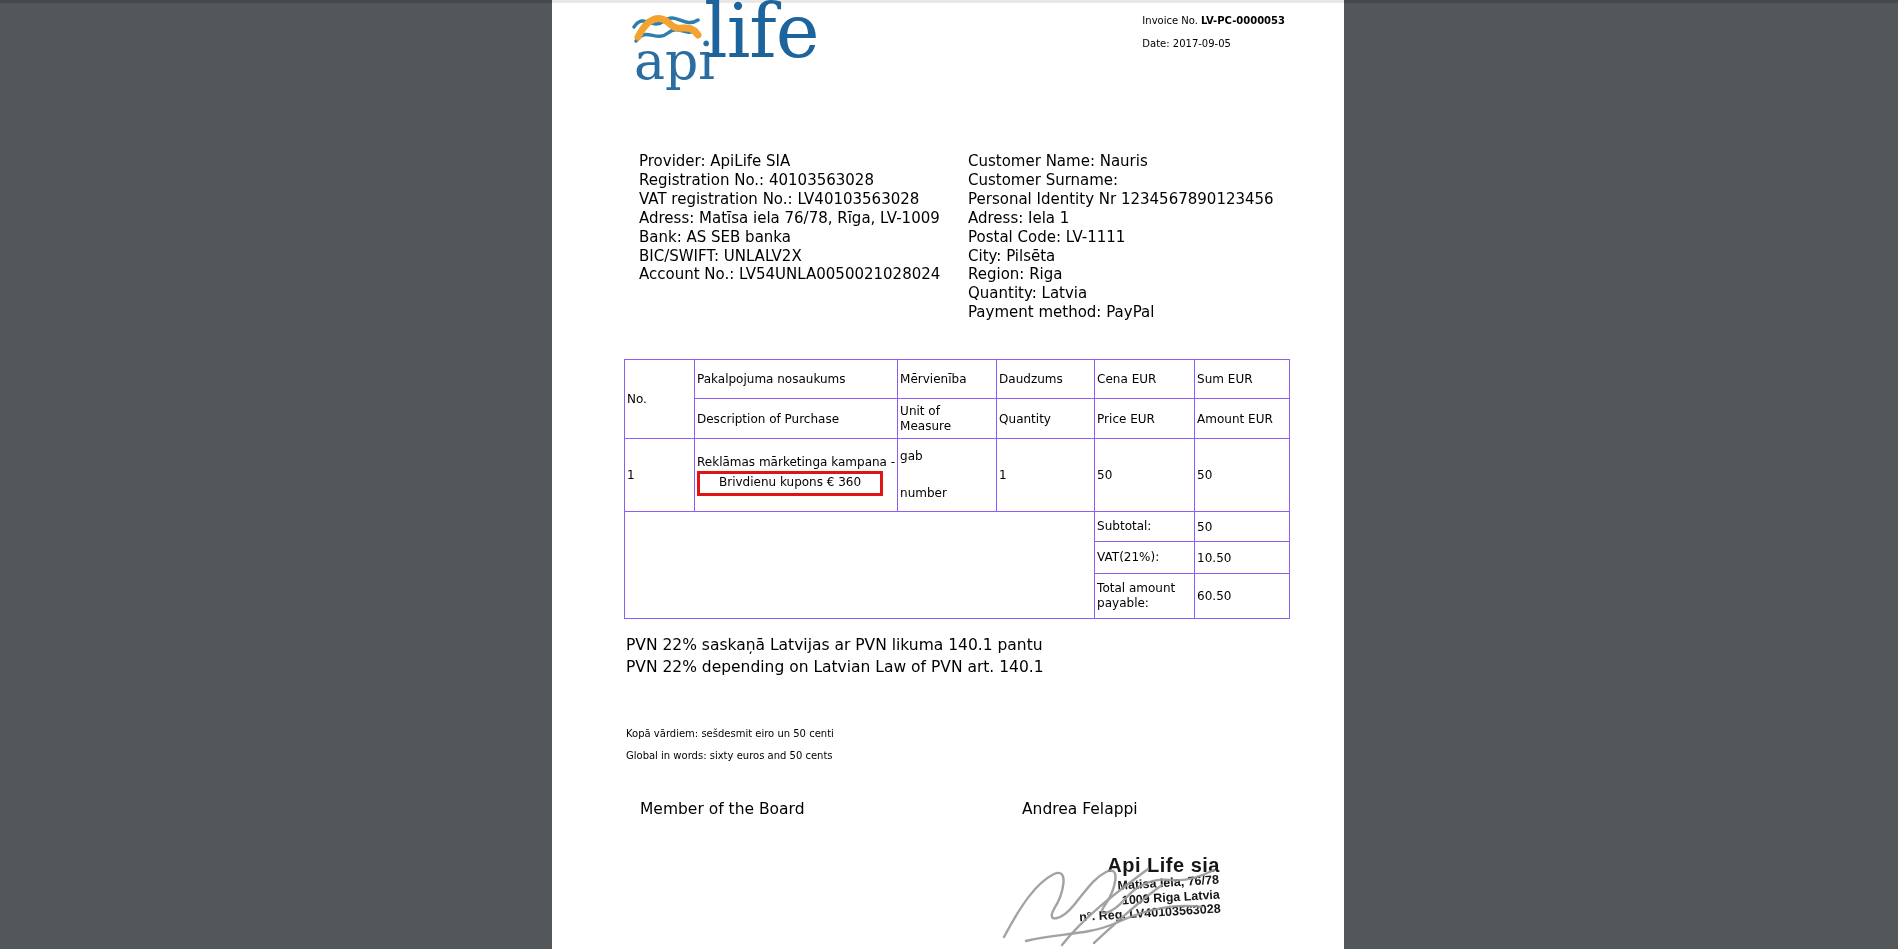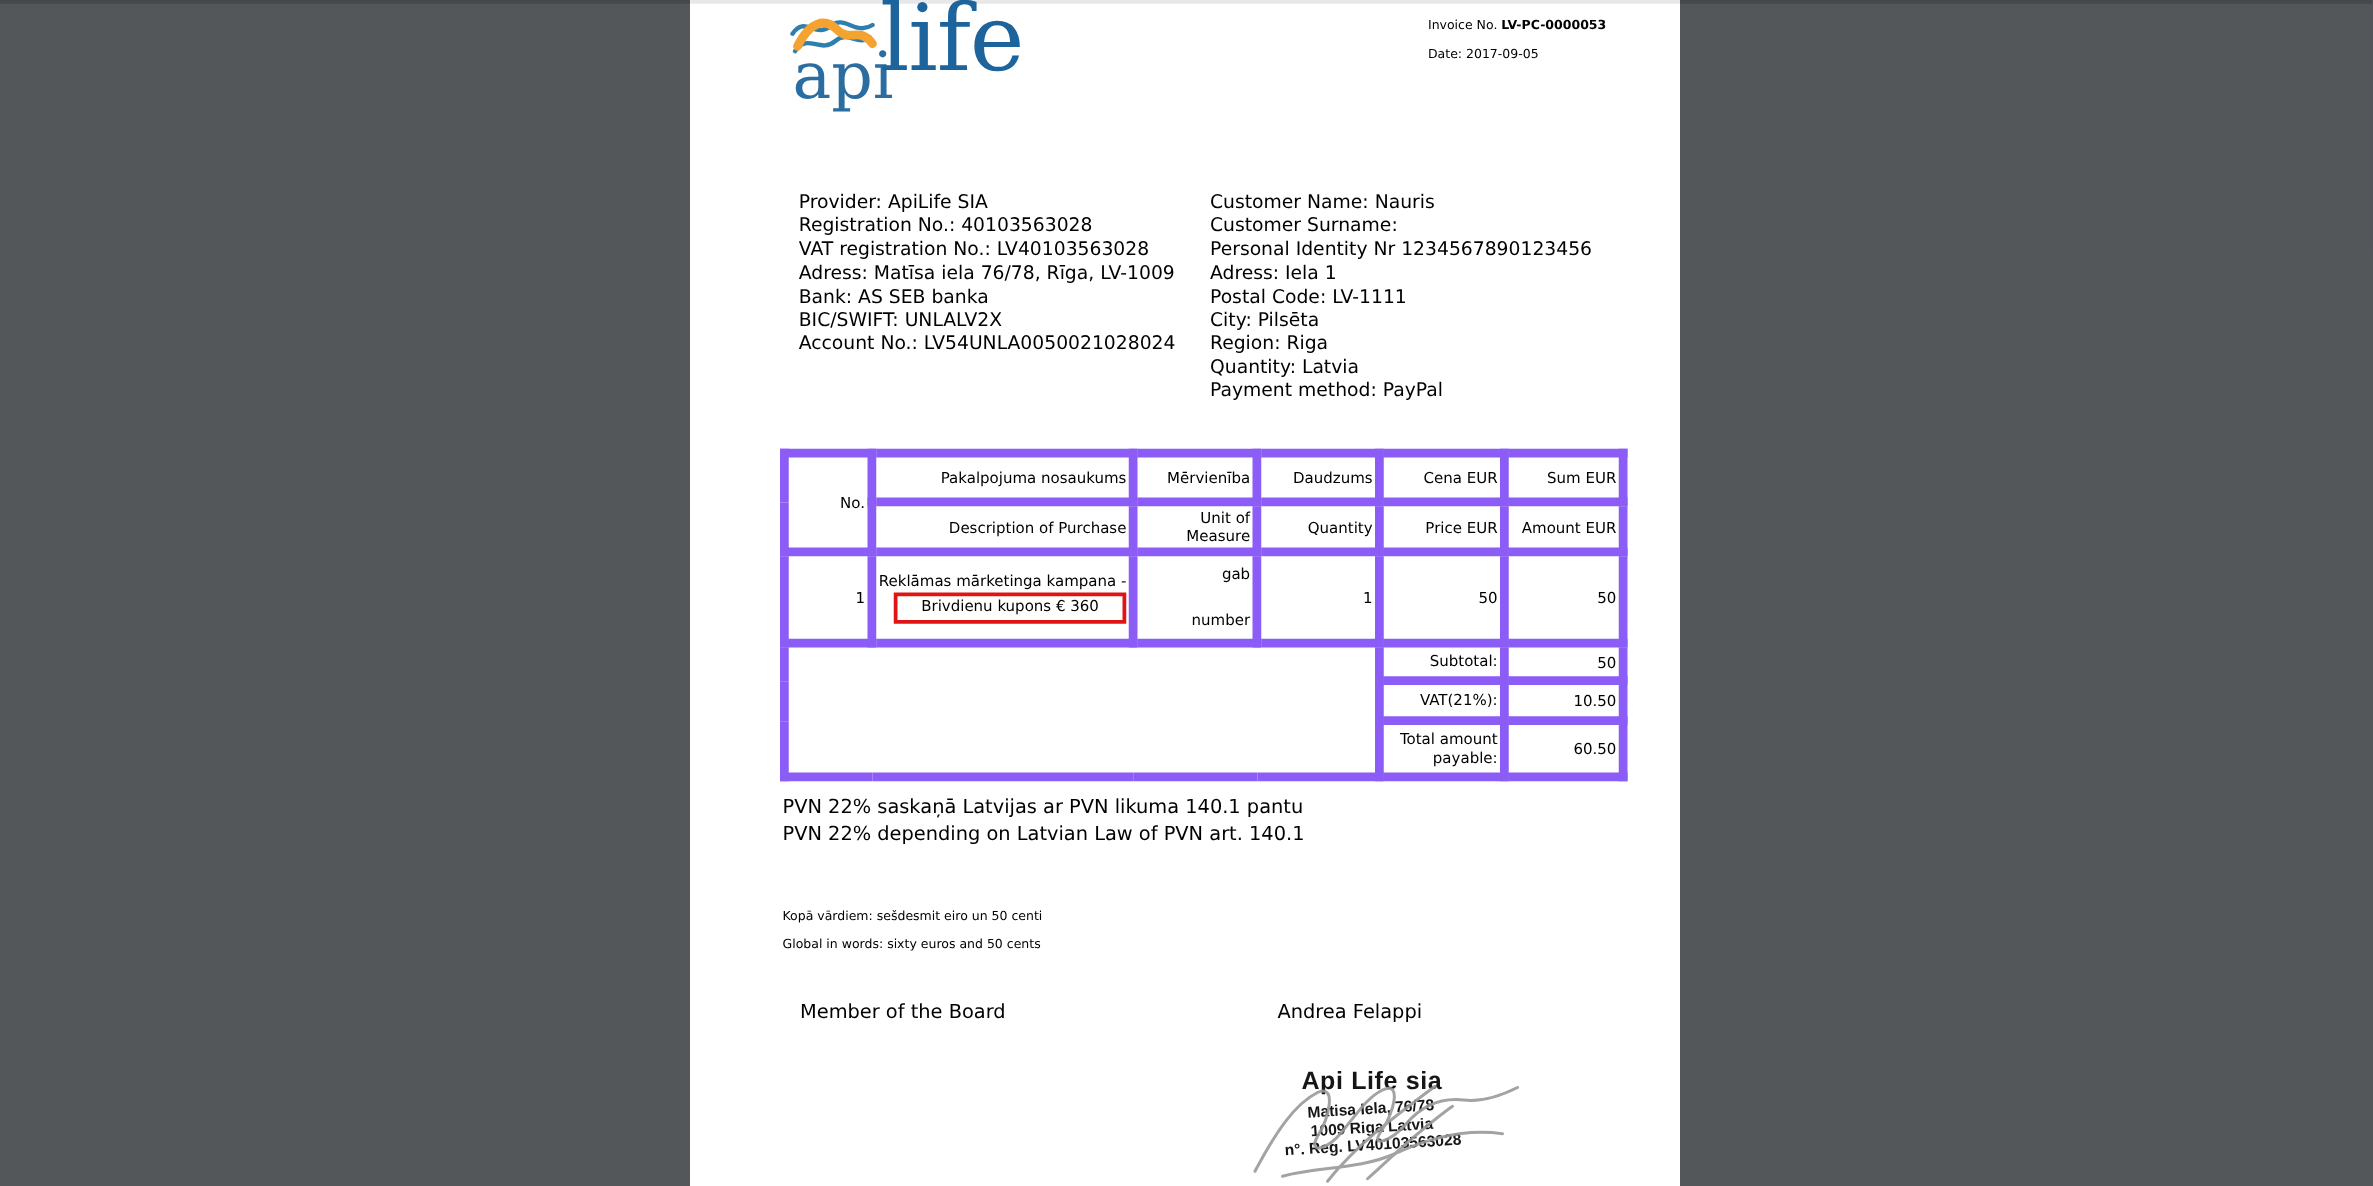--- a/index.html
+++ b/index.html
@@ -33,21 +33,21 @@
   
   .provider{position:absolute;left:87px;top:149px;font-size:15px;line-height:18.9px;}
   .customer{position:absolute;left:416px;top:149px;font-size:15px;line-height:18.9px;}
   .provider b{font-weight:normal;}
 
   
   .inv-table{
     position:absolute;left:72px;top:356px;border-collapse:collapse;
     font-size:12px;color:#000;table-layout:fixed;
   }
-  .inv-table td{border:7px solid #8b5cf6;text-align:right;vertical-align:middle;padding:0 2px;}
+  .inv-table td{border:1px solid #8b5cf6;text-align:left;vertical-align:middle;padding:0 2px;}
   tr.h1{height:39px;} tr.h2{height:40px;} tr.data{height:73px;}
   tr.t1{height:30px;} tr.t2{height:32px;} tr.t3{height:45px;}
   .wrap-narrow{display:inline-block;max-width:66px;line-height:15px;}
   .desc-cell{vertical-align:top;padding-top:6px;line-height:15px;}
   .desc-line1{white-space:nowrap;}
   .red-box{
     display:inline-block;border:3px solid #e01414;padding:1px 19px 3px;margin-top:1px;white-space:nowrap;
   }
   .unit-cell{vertical-align:top;padding-top:14px;line-height:15px;}
   .unit-gap{margin-top:22px;}
@@ -56,21 +56,21 @@
   
   .rules{position:absolute;left:74px;top:632px;font-size:15.5px;line-height:21.5px;}
   .words{position:absolute;left:74px;top:720px;font-size:10px;line-height:21.5px;}
 
   
   .sig-row{position:absolute;left:88px;top:797px;width:640px;font-size:15.5px;}
   .sig-name{position:absolute;left:382px;top:0;}
 
   
   .stamp{
-    position:absolute;left:423px;top:851px;width:245px;text-align:center;
+    position:absolute;left:423px;top:851px;width:245px;text-align:right;
     color:#161616;font-family:"Liberation Sans",sans-serif;
   }
   .stamp-name{font-size:20px;font-weight:bold;letter-spacing:0.5px;}
   .stamp-addr{font-size:12.5px;font-weight:bold;line-height:14.5px;transform:rotate(-3.5deg);margin-top:3px;}
   .sig-svg{position:absolute;left:414px;top:840px;}
 </style>
 </head>
 <body>
 
 <div class="top-shade"></div>

